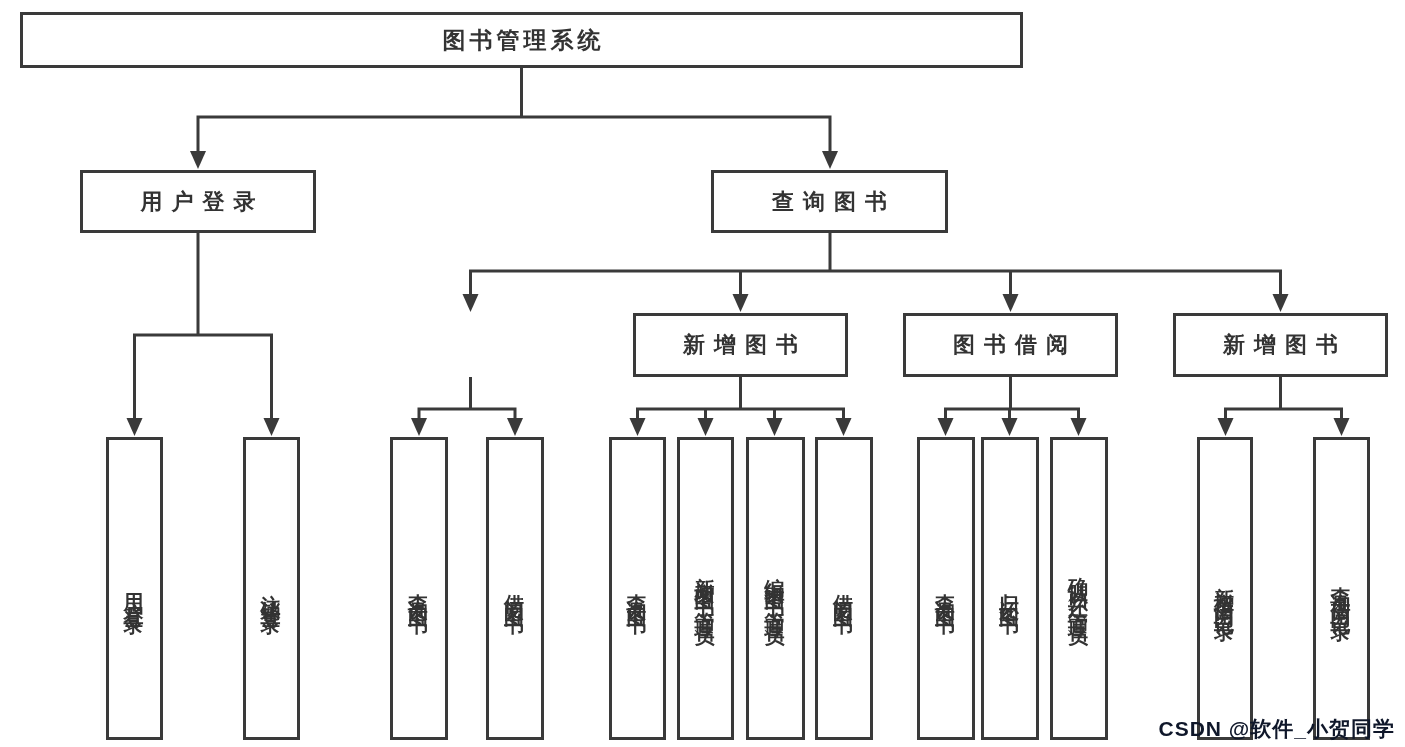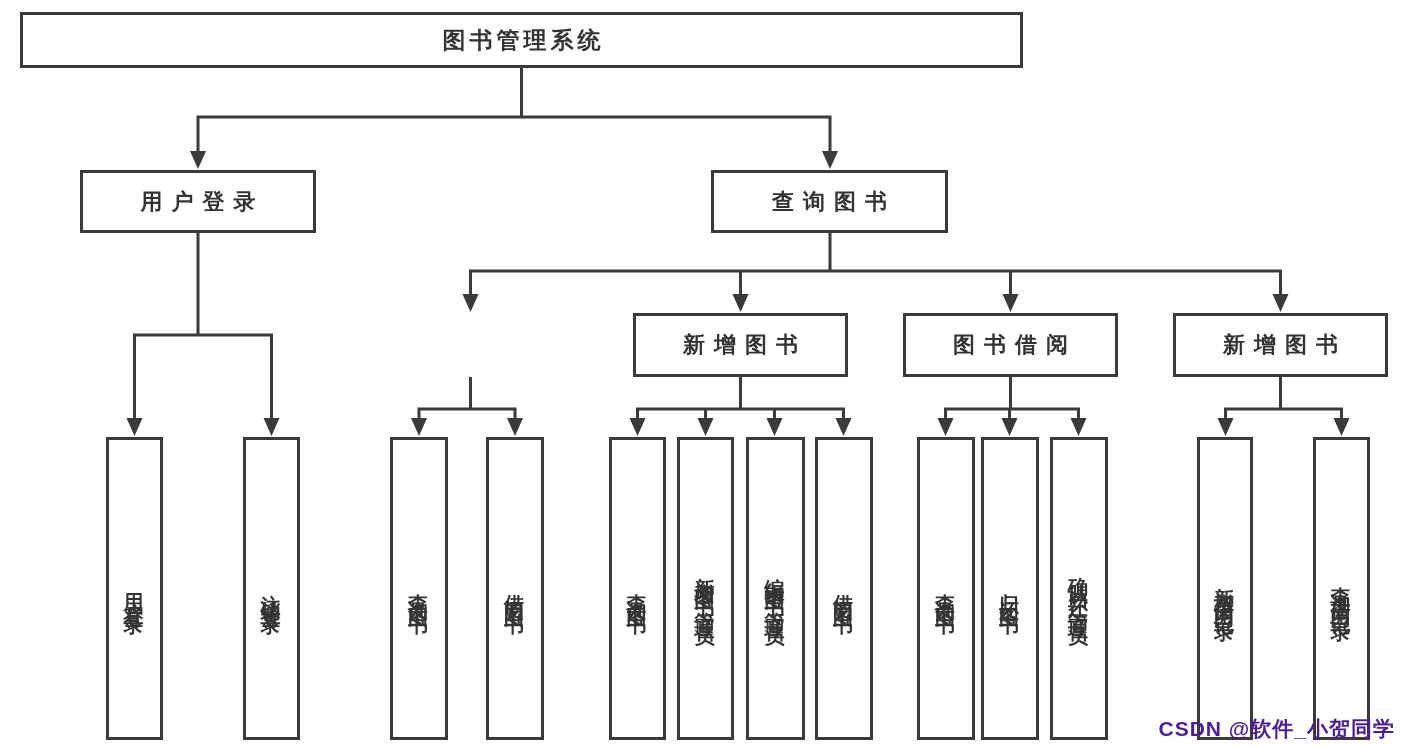--- a/index.html
+++ b/index.html
@@ -27,21 +27,21 @@
     writing-mode:vertical-rl;
     text-orientation:mixed;
     letter-spacing:7px;
     margin-bottom:-7px;
     white-space:nowrap;
   }
   .watermark{
     position:absolute;
     right:10px;bottom:4px;
     font-size:21px;
-    color:#4c1d95;
+    color:#0f172a;
     letter-spacing:1px;
   }
 </style>
 </head>
 <body>
 
 <div class="canvas">
 
   <svg class="connectors" viewBox="0 0 1405 747" xmlns="http://www.w3.org/2000/svg">
     <g stroke="#3a3a3a" stroke-width="3" fill="none">

